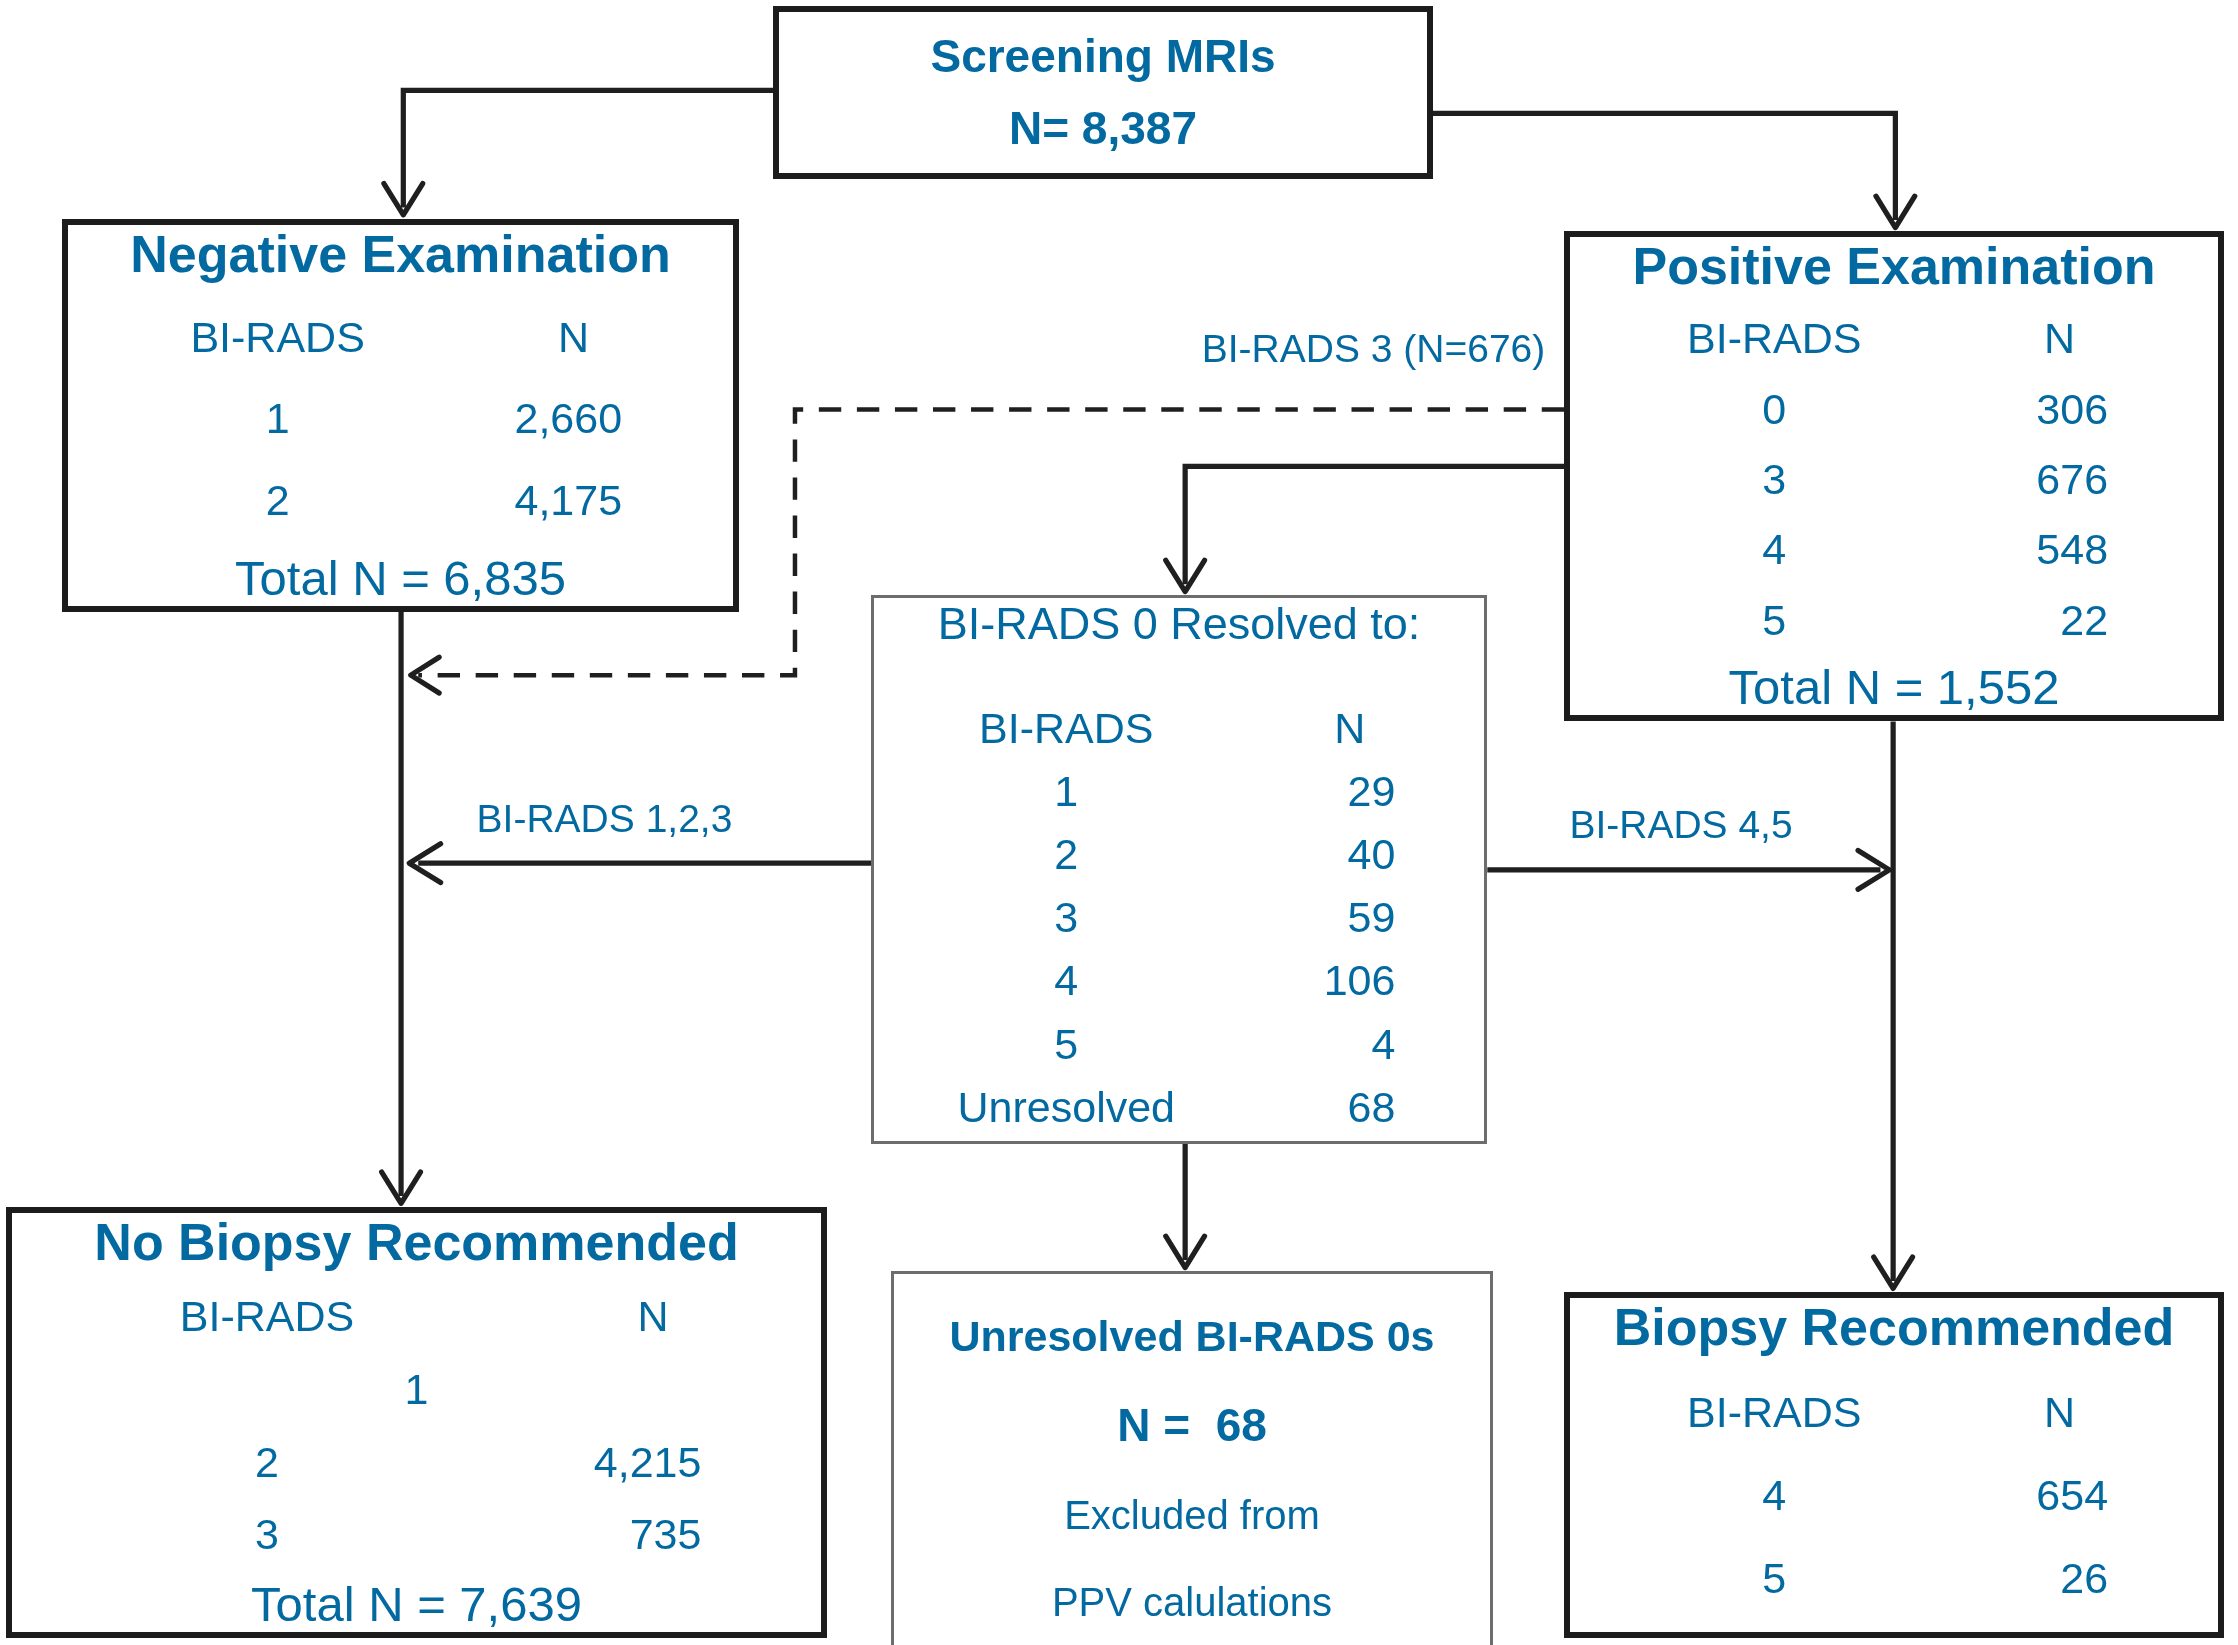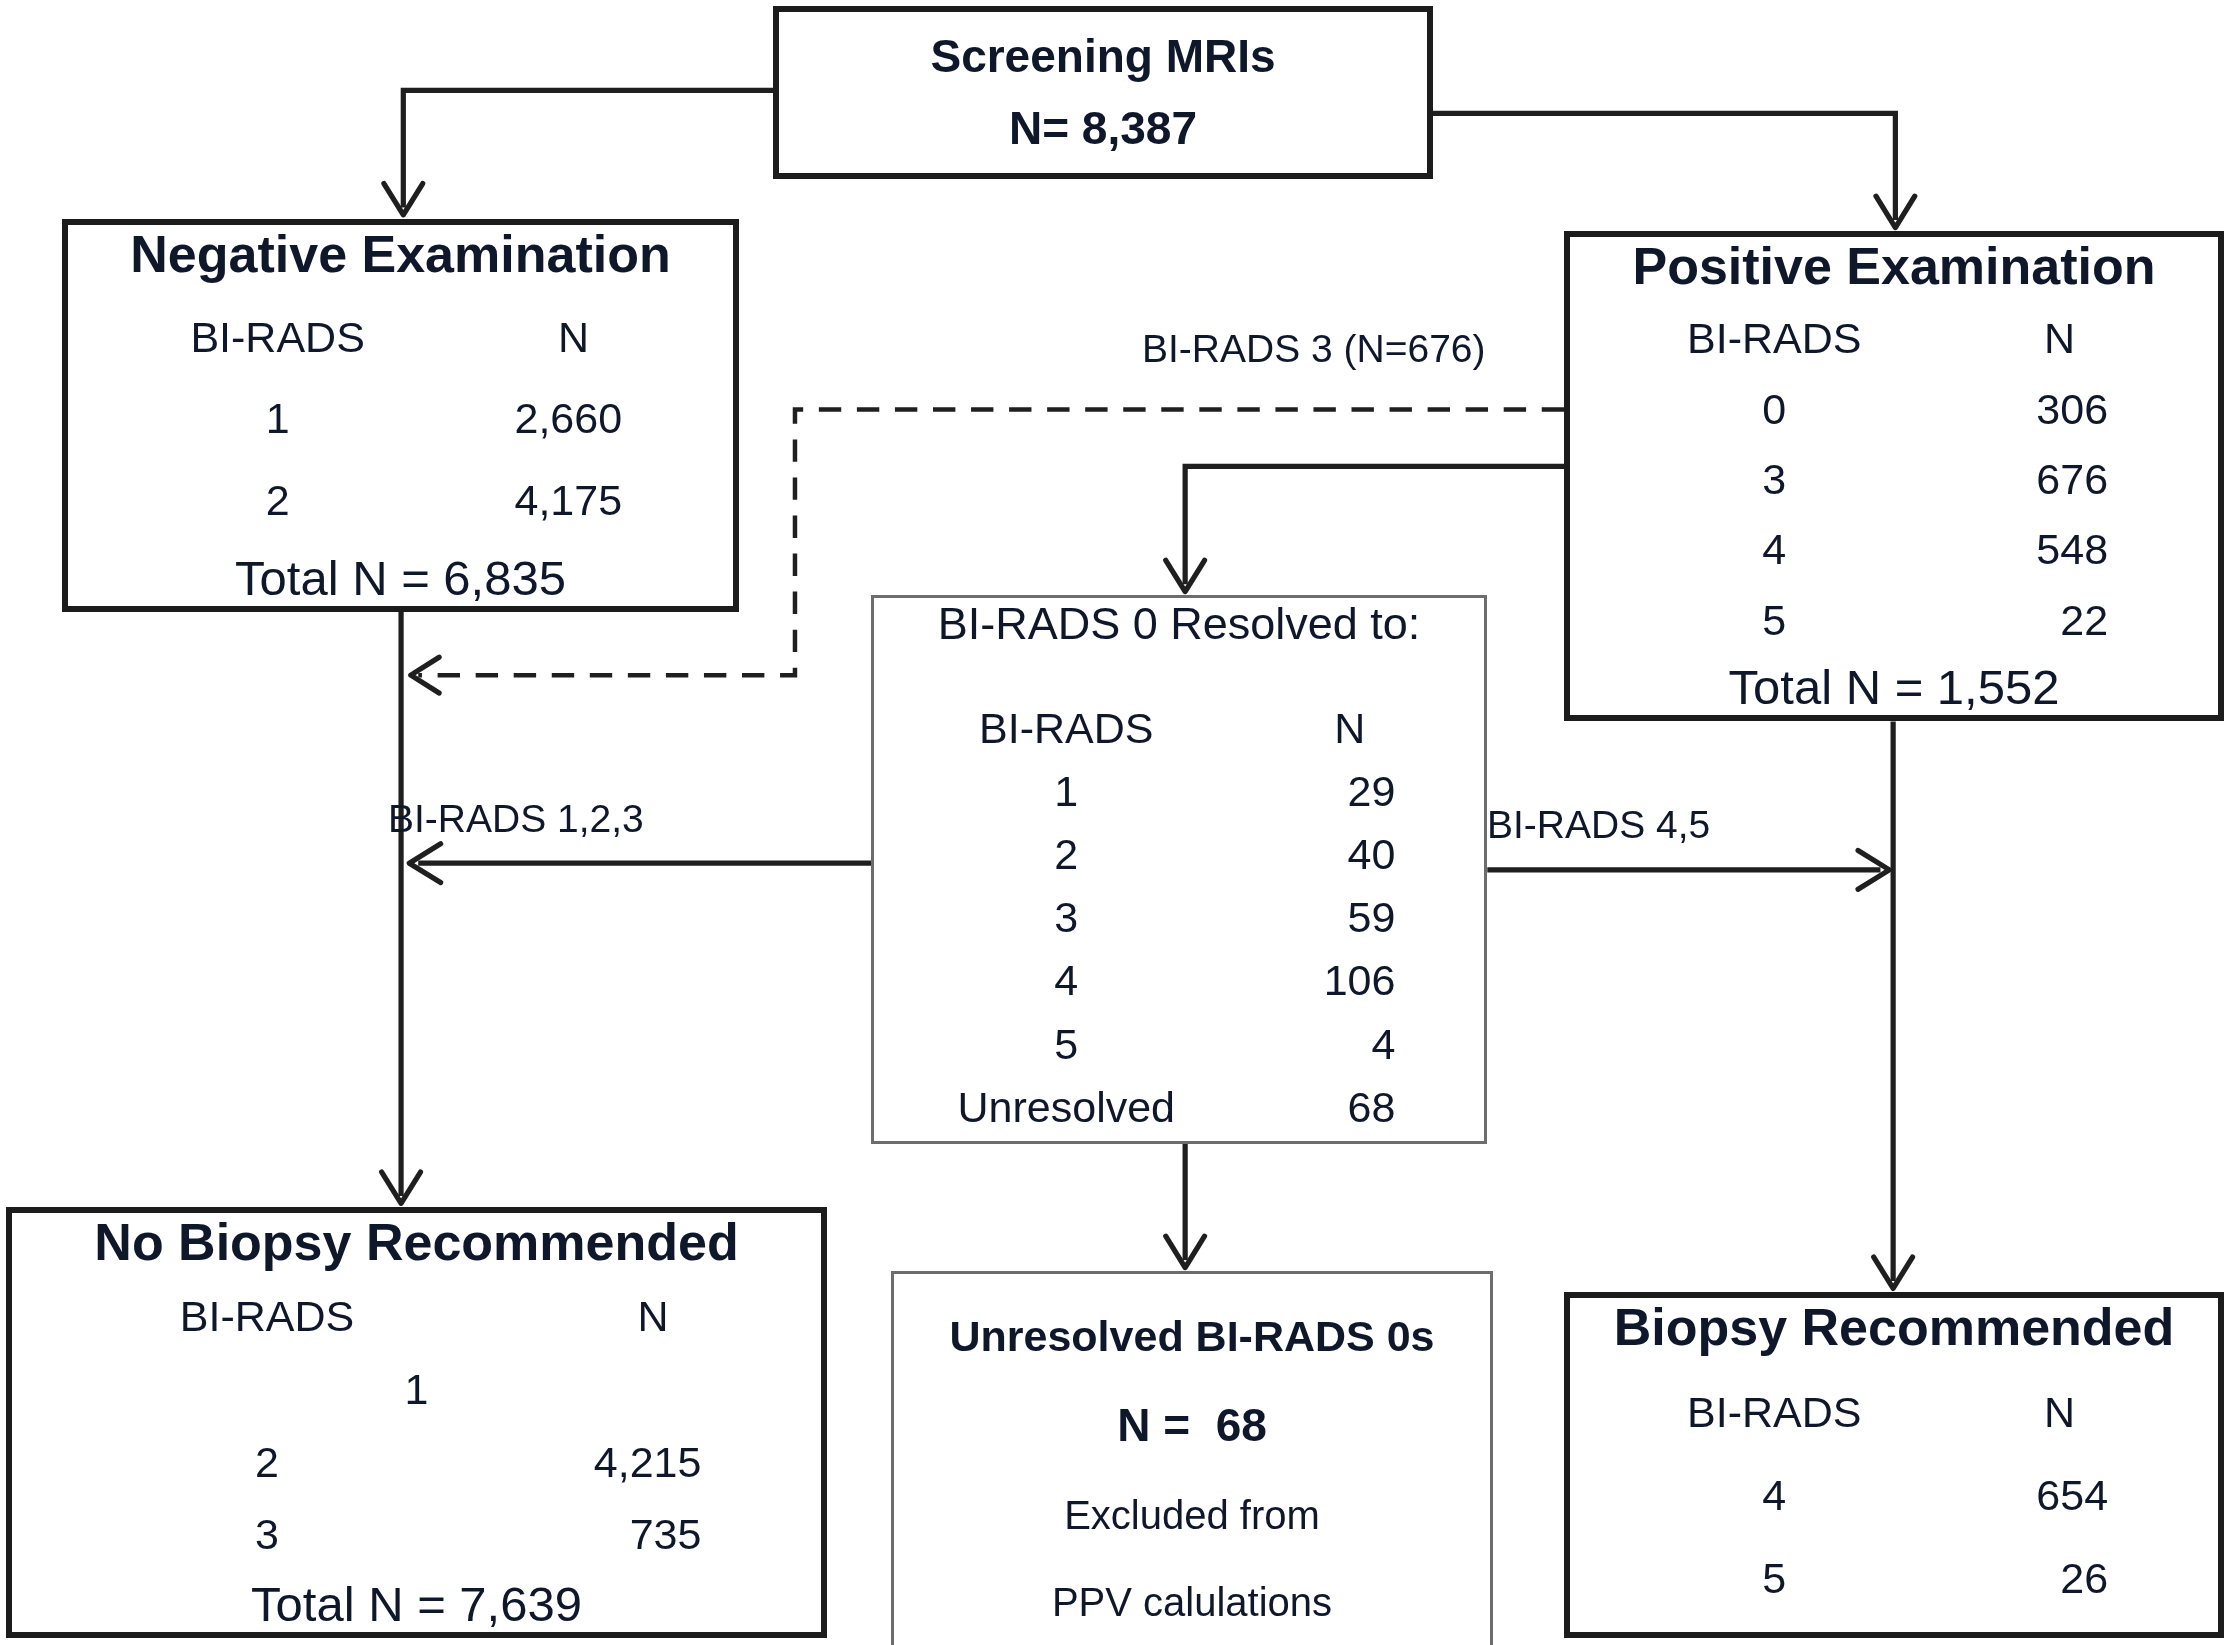--- a/index.html
+++ b/index.html
@@ -2,21 +2,21 @@
 <html style="font-size:12px"><head>
 <meta charset="utf-8">
 <style>
   html,body{margin:0;padding:0;background:#ffffff;}
   .canvas{
     position:relative;
     width:2239px;
     height:1645px;
     background:#ffffff;
     font-family:"Liberation Sans", sans-serif;
-    color:#0f172a;
+    color:#0369a1;
     overflow:hidden;
   }
   svg.wires{position:absolute;left:0;top:0;width:2239px;height:1645px;}
   .wire{stroke:#1f1f1f;stroke-width:7;fill:none;}
   .wire.dashed{stroke-dasharray:30 21;stroke-width:6;}
   .head{stroke:#1f1f1f;stroke-width:7;fill:none;stroke-linecap:round;stroke-linejoin:round;}
 
   .box{
     position:absolute;
     background:#ffffff;
@@ -43,20 +43,21 @@
   .midtbl .trow .c2{padding-right:52px;}
   .midtbl .trow.hdr .c2{padding-right:82px;}
 
   .uline1{font-weight:bold;font-size:43px;white-space:nowrap;}
   .uline2{font-weight:bold;font-size:46px;white-space:pre-wrap;}
   .uline3{font-size:40px;line-height:1.25;}
 
   .edge-label{
     position:absolute;
     font-size:39px;
+    text-align:center;
     white-space:nowrap;
   }
 </style>
 </head>
 <body>
 
 <div class="canvas">
 
   <svg class="wires" viewBox="0 0 3000 2205">
 

